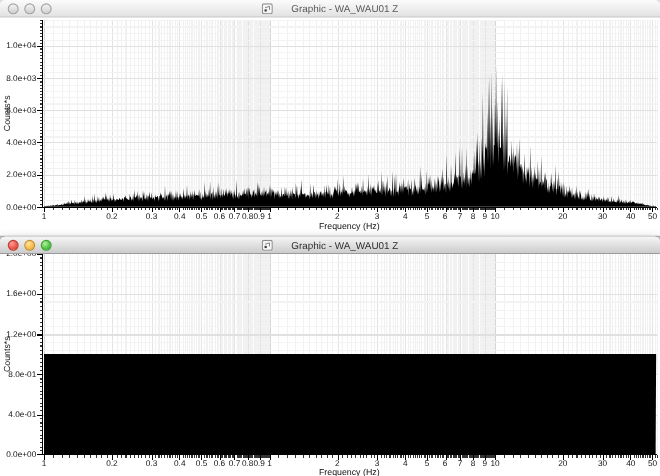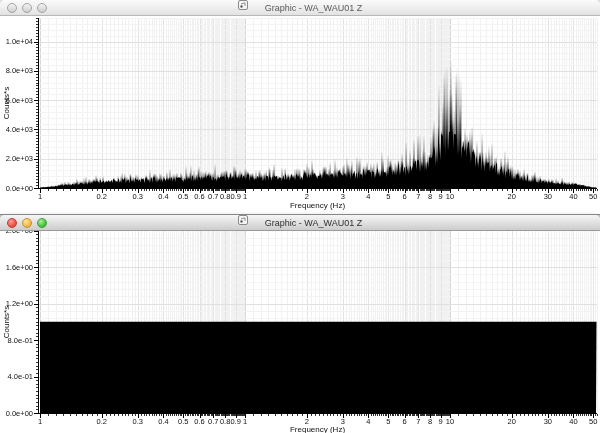--- a/index.html
+++ b/index.html
@@ -23,21 +23,21 @@
   }
   .titlebar.active{background:linear-gradient(#f6f6f6,#cccccc);}
   .titlebar.inactive{background:linear-gradient(#fbfbfb,#e2e2e2);border-bottom-color:#b7b7b7;}
   .lights{position:absolute;left:7px;top:0;height:16px;display:flex;align-items:center;gap:5px;}
   .light{width:10px;height:10px;border-radius:50%;box-sizing:border-box;display:inline-block;}
   .inactive .light{background:linear-gradient(#f3f3f3,#cfcfcf);border:1px solid #a2a2a2;}
   .active .light-close{background:radial-gradient(circle at 35% 30%, #ff9d96,#ee544a 60%,#c93a31);border:1px solid #b83c34;}
   .light-min.on{background:radial-gradient(circle at 35% 30%, #ffe3a6,#f8bb45 60%,#d2992f);border:1px solid #c09136;}
   .light-zoom.on{background:radial-gradient(circle at 35% 30%, #b4eea4,#4cc43e 60%,#2f9e2f);border:1px solid #3d9f39;}
   .titlewrap{
-    margin:0 auto;display:flex;align-items:flex-start;gap:17px;height:16px;
+    margin:0 auto;display:flex;align-items:center;gap:17px;height:16px;
   }
   .doc-icon{width:10px;height:10px;display:inline-block;}
   .title{
     font-size:9px;color:#2e2e2e;line-height:16px;white-space:nowrap;
   }
   .inactive .title{color:#5a5a5a;}
   .content{position:relative;background:#ffffff;}
   svg{display:block;}
 </style>
 </head>

